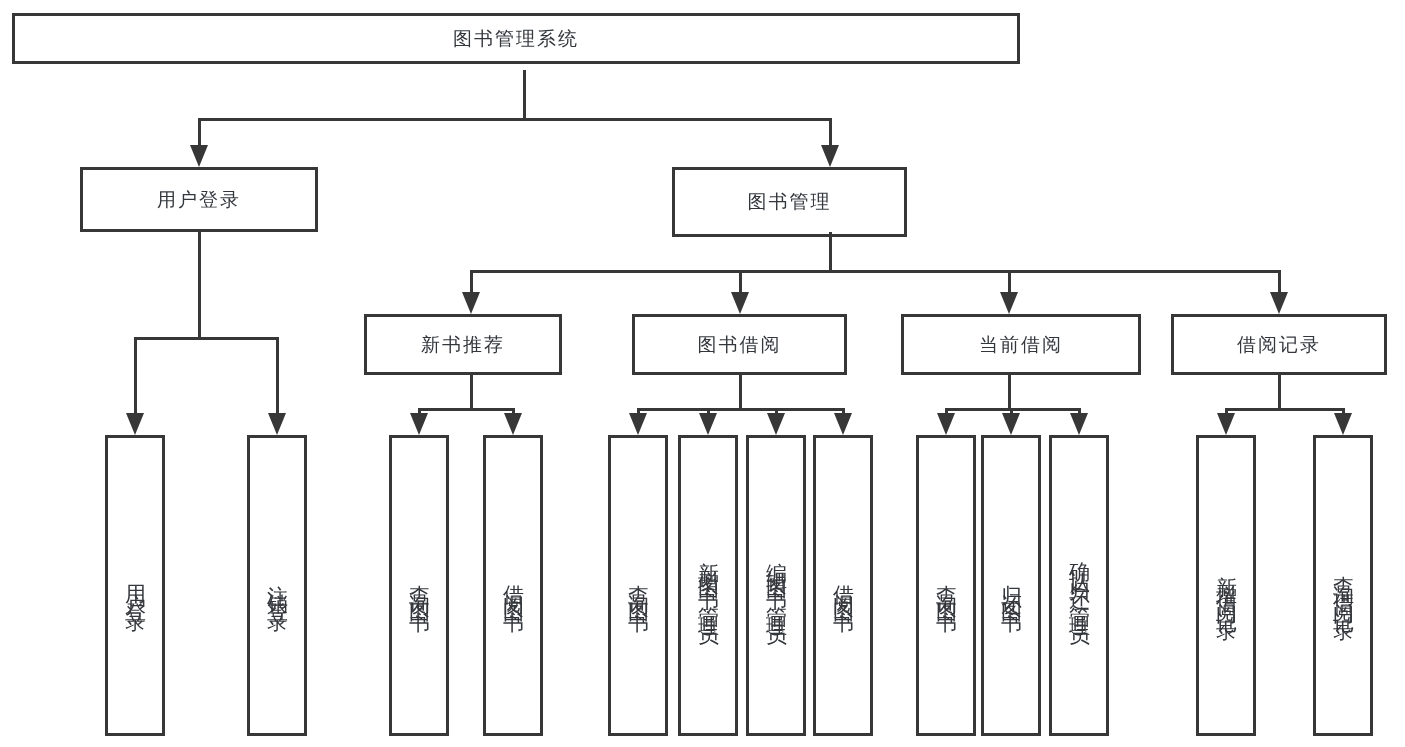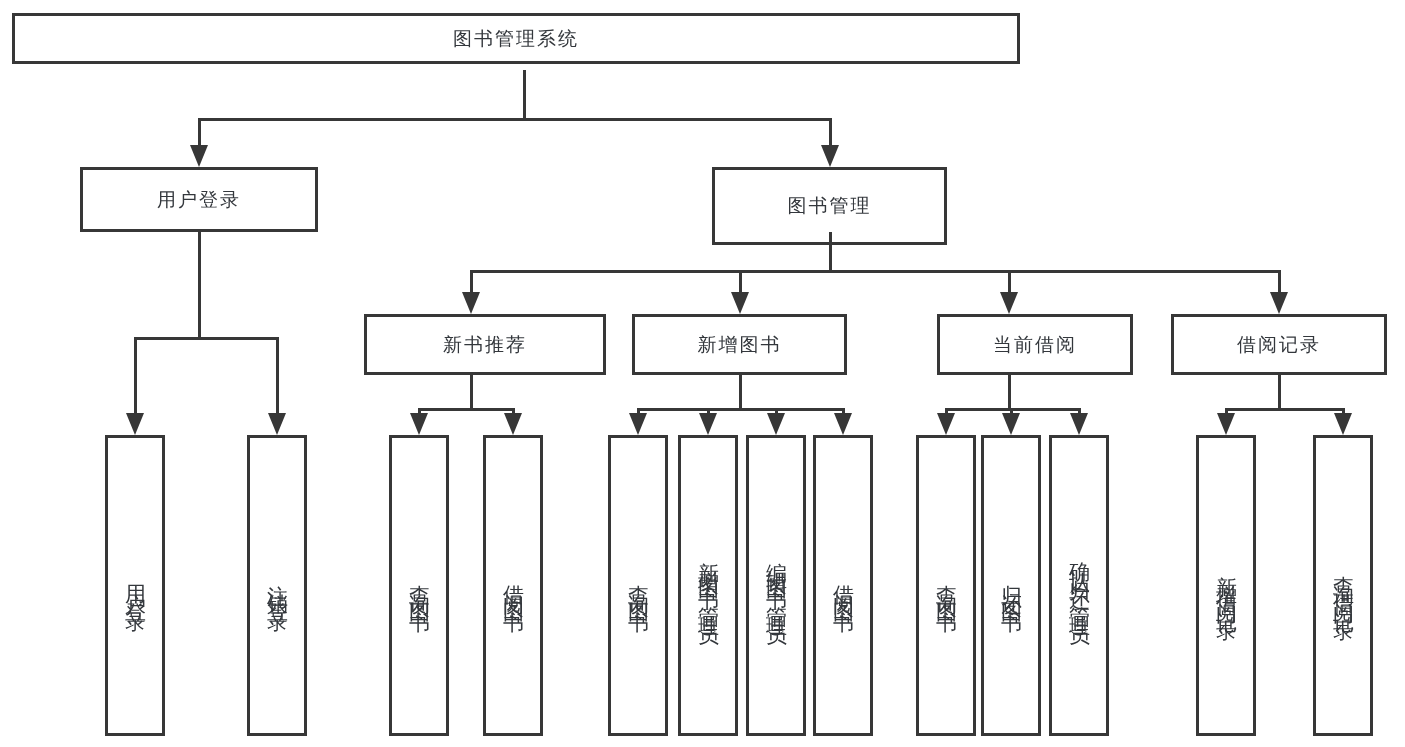--- a/index.html
+++ b/index.html
@@ -48,43 +48,43 @@
   <div class="box" style="left:12px;top:13px;width:1008px;height:51px">图书管理系统</div>
 
   <div class="v" style="left:523px;top:70px;height:48px"></div>
   <div class="h" style="left:198px;top:118px;width:634px"></div>
   <div class="v" style="left:198px;top:118px;height:32px"></div>
   <div class="arw" style="left:190px;top:145px"></div>
   <div class="v" style="left:829px;top:118px;height:32px"></div>
   <div class="arw" style="left:821px;top:145px"></div>
 
   <div class="box" style="left:80px;top:167px;width:238px;height:65px">用户登录</div>
-  <div class="box" style="left:712px;top:167px;width:235px;height:78px">图书管理</div>
+  <div class="box" style="left:672px;top:167px;width:235px;height:70px">图书管理</div>
 
   <div class="v" style="left:198px;top:232px;height:105px"></div>
   <div class="h" style="left:134px;top:337px;width:145px"></div>
   <div class="v" style="left:134px;top:337px;height:79px"></div>
   <div class="arw" style="left:126px;top:413px"></div>
   <div class="v" style="left:276px;top:337px;height:79px"></div>
   <div class="arw" style="left:268px;top:413px"></div>
 
   <div class="v" style="left:829px;top:232px;height:38px"></div>
   <div class="h" style="left:470px;top:270px;width:811px"></div>
   <div class="v" style="left:470px;top:270px;height:25px"></div>
   <div class="arw" style="left:462px;top:292px"></div>
   <div class="v" style="left:739px;top:270px;height:25px"></div>
   <div class="arw" style="left:731px;top:292px"></div>
   <div class="v" style="left:1008px;top:270px;height:25px"></div>
   <div class="arw" style="left:1000px;top:292px"></div>
   <div class="v" style="left:1278px;top:270px;height:25px"></div>
   <div class="arw" style="left:1270px;top:292px"></div>
 
-  <div class="box" style="left:364px;top:314px;width:242px;height:61px">新书推荐</div>
-  <div class="box" style="left:632px;top:314px;width:215px;height:61px">新增图书</div>
-  <div class="box" style="left:937px;top:314px;width:196px;height:61px">当前借阅</div>
+  <div class="box" style="left:364px;top:314px;width:198px;height:61px">新书推荐</div>
+  <div class="box" style="left:632px;top:314px;width:215px;height:61px">图书借阅</div>
+  <div class="box" style="left:901px;top:314px;width:240px;height:61px">当前借阅</div>
   <div class="box" style="left:1171px;top:314px;width:216px;height:61px">借阅记录</div>
 
   <div class="v" style="left:470px;top:375px;height:33px"></div>
   <div class="h" style="left:418px;top:408px;width:97px"></div>
   <div class="v" style="left:418px;top:408px;height:8px"></div>
   <div class="arw" style="left:410px;top:413px"></div>
   <div class="v" style="left:512px;top:408px;height:8px"></div>
   <div class="arw" style="left:504px;top:413px"></div>
 
   <div class="v" style="left:739px;top:375px;height:33px"></div>

